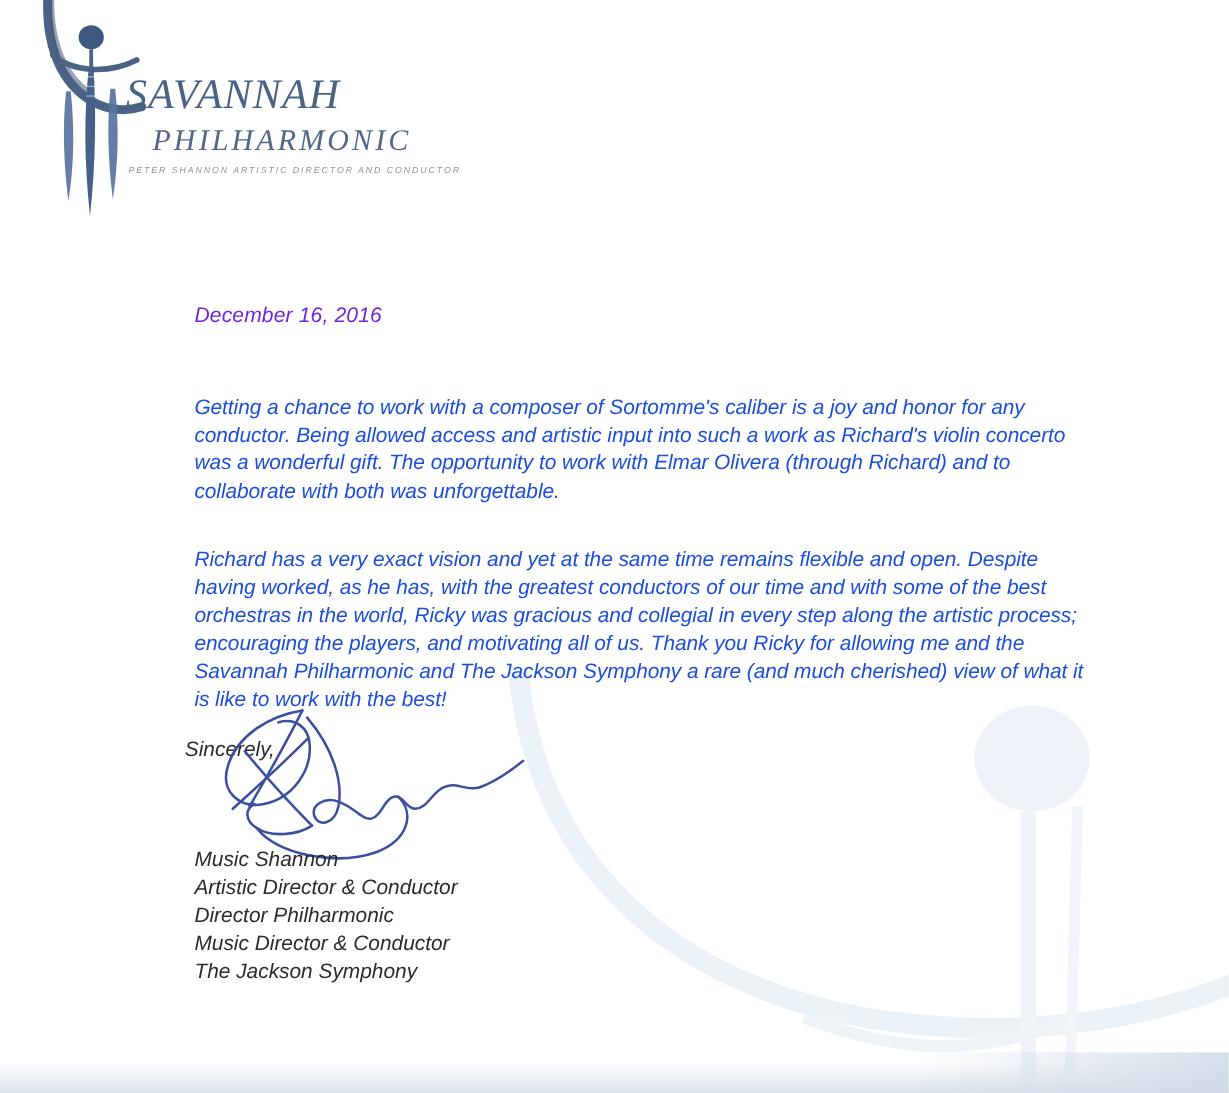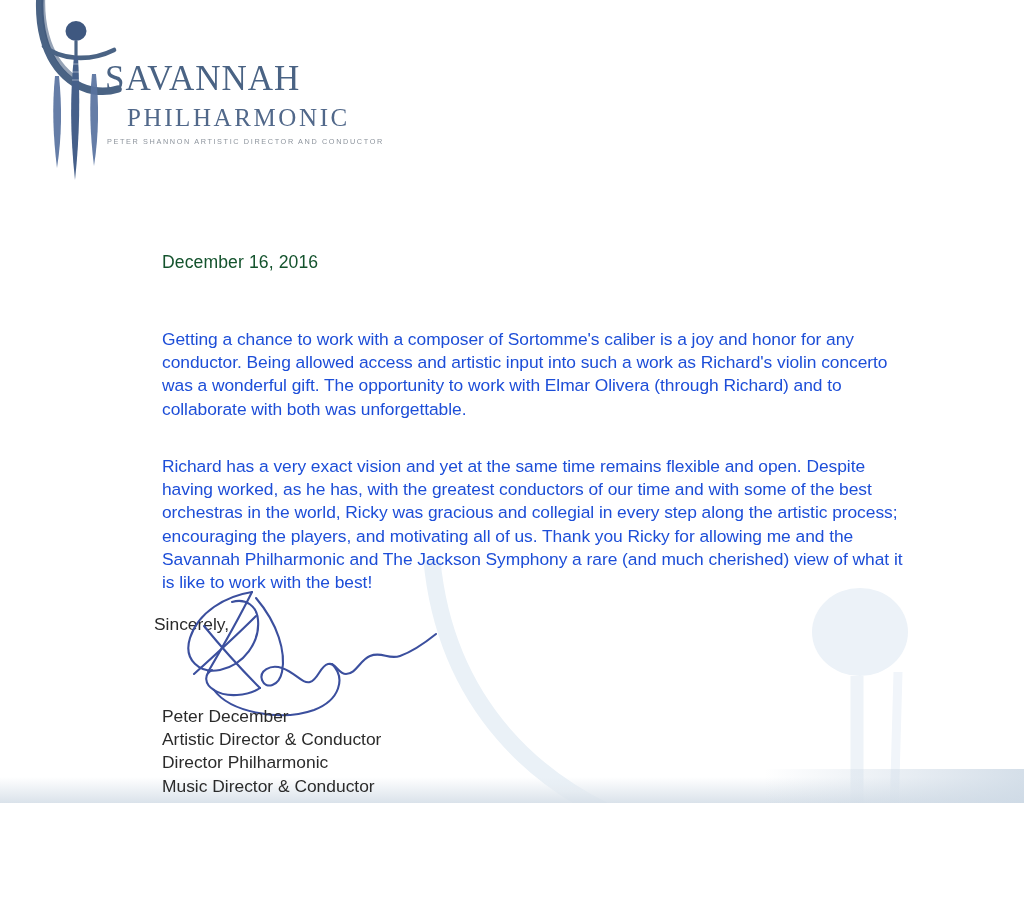--- a/index.html
+++ b/index.html
@@ -7,23 +7,24 @@
     padding: 0;
     background: #ffffff;
   }
   body {
     font-family: "Liberation Sans", sans-serif;
   }
 
   #page {
     position: relative;
     width: 1024px;
-    height: 803px;
+    height: 911px;
     background: #ffffff;
     overflow: hidden;
+    font-style: italic;
   }
 
   
   #watermark {
     position: absolute;
     left: 420px;
     top: 560px;
     width: 620px;
     height: 400px;
     opacity: 1;
@@ -111,21 +112,21 @@
     position: absolute;
     left: 162px;
     top: 252px;
     width: 750px;
     z-index: 3;
     color: #2b2b2b;
     font-size: 17.4px;
   }
   .date-line {
     font-size: 17.6px;
-    color: #14532d;
+    color: #6d28d9;
     letter-spacing: 0.1px;
   }
   .para {
     margin-top: 0;
     line-height: 1.335;
     color: #1d4ed8;
     letter-spacing: -0.05px;
   }
   #para-1 { margin-top: 55px; }
   #para-2 { margin-top: 34px; }
@@ -232,21 +233,21 @@
         <path d="M 82 12 C 104 38, 112 66, 108 86 C 105 100, 92 104, 88 94
                  C 85 85, 96 78, 108 82 C 122 87, 128 98, 136 96
                  C 144 94, 146 80, 154 78 C 162 76, 164 88, 172 88
                  C 182 88, 186 74, 196 70 C 208 65, 214 74, 226 70
                  C 240 65, 252 56, 262 48"></path>
       </g>
     </svg>
   </div>
 
   <div id="signer-lines">
-    <div class="signer-line">Peter December</div>
+    <div class="signer-line">Music Shannon</div>
     <div class="signer-line">Artistic Director &amp; Conductor</div>
     <div class="signer-line">Director Philharmonic</div>
     <div class="signer-line">Music Director &amp; Conductor</div>
     <div class="signer-line">The Jackson Symphony</div>
   </div>
 
   <div id="scan-bottom-edge"></div>
   <div id="scan-bottom-right"></div>
 
 </div>

